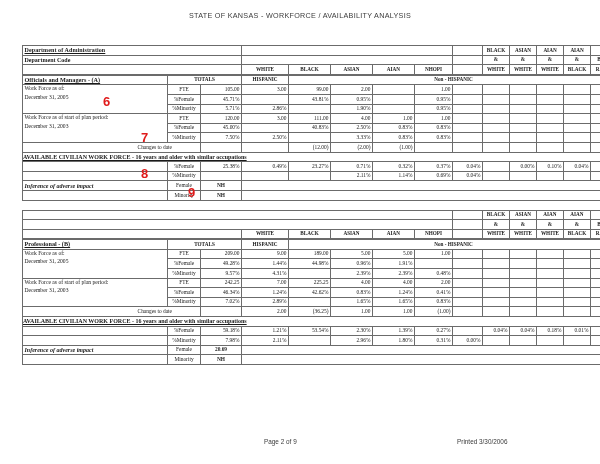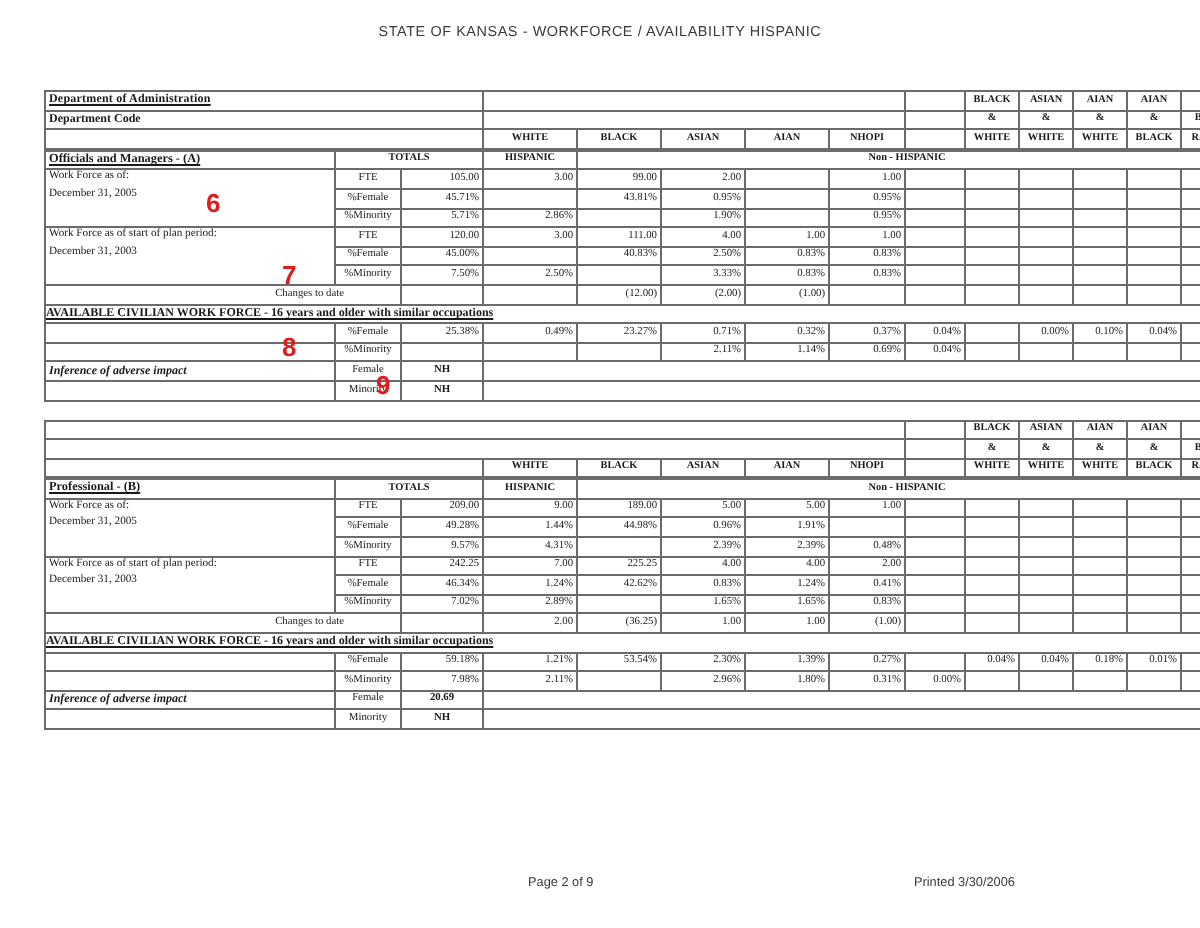--- a/index.html
+++ b/index.html
@@ -75,21 +75,21 @@
     font-family:"Liberation Sans", sans-serif;
     font-size:6.4px;color:#3a3a3a;
   }
   .footer .pg{position:absolute;left:264px;}
   .footer .pr{position:absolute;left:457px;}
   .spacer{height:9px;}
 </style>
 </head>
 <body>
 
-<div class="page-title">STATE OF KANSAS - WORKFORCE / AVAILABILITY HISPANIC</div>
+<div class="page-title">STATE OF KANSAS - WORKFORCE / AVAILABILITY ANALYSIS</div>
 
 <div class="sheet">
 
   <table class="grid">
     <colgroup>
       <col style="width:145px">
         <col style="width:33px">
         <col style="width:41px">
       <col style="width:47px">
         <col style="width:42px">

